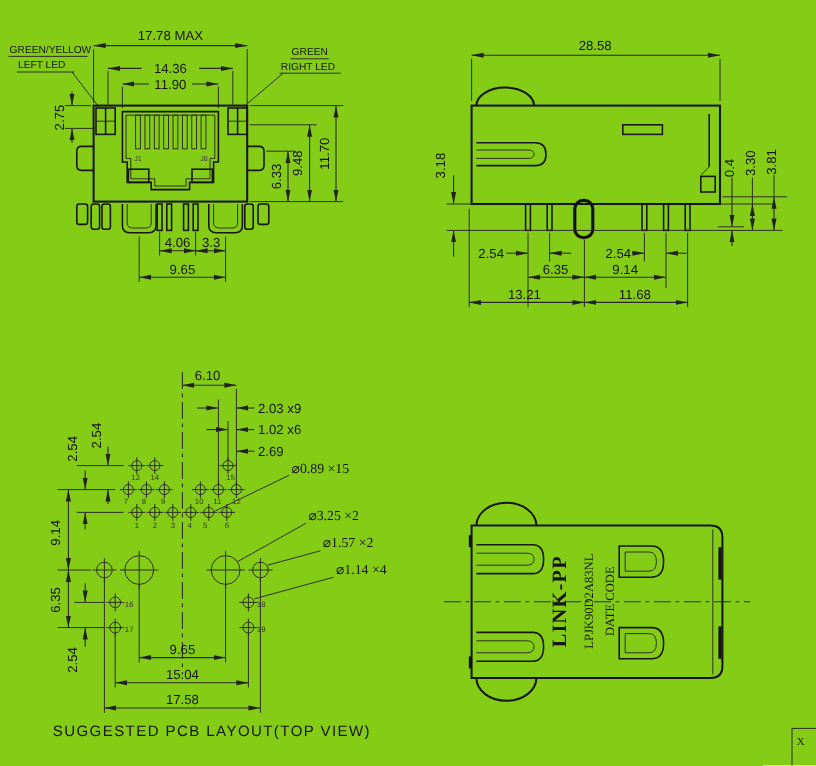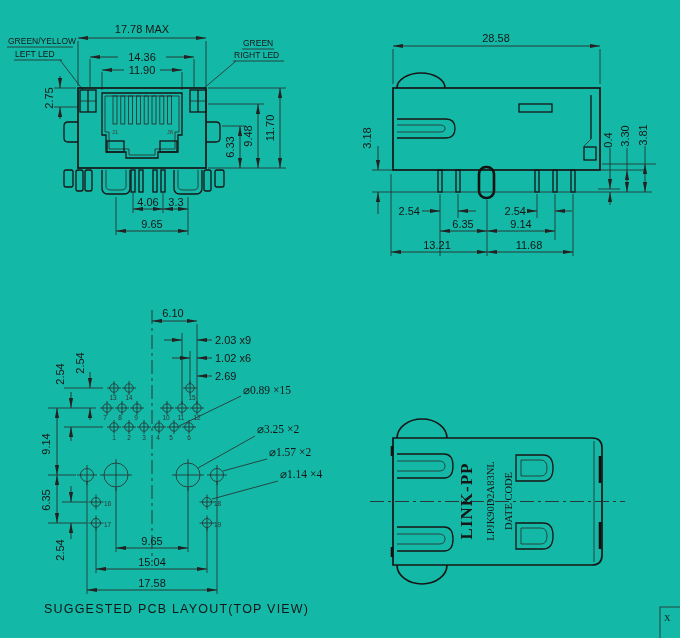--- a/index.html
+++ b/index.html
@@ -1,16 +1,16 @@
 <!DOCTYPE html>
 <html><head>
 <meta charset="utf-8">
 <style>
   html,body{margin:0;padding:0;background:#fff;}
-  .canvas{position:relative;width:680px;height:638px;background:#14b8a6;overflow:hidden;text-align:center;}
+  .canvas{position:relative;width:680px;height:638px;background:#84cc16;overflow:hidden;text-align:center;}
   svg{display:block;}
   .thin{stroke:#2a2a2a;stroke-width:0.8;fill:none;}
   .dim{stroke:#2a2a2a;stroke-width:0.9;fill:none;}
   .med{stroke:#161616;stroke-width:1.3;fill:none;}
   .body{stroke:#161616;stroke-width:1.7;fill:none;}
   .heavy{stroke:#111;stroke-width:2.6;fill:none;}
   .cl{stroke:#2a2a2a;stroke-width:0.9;fill:none;stroke-dasharray:14 4 3 4;}
   text{fill:#161616;font-family:"Liberation Sans",sans-serif;}
   .d{font-size:11px;}
   .lbl{font-size:8.5px;}

